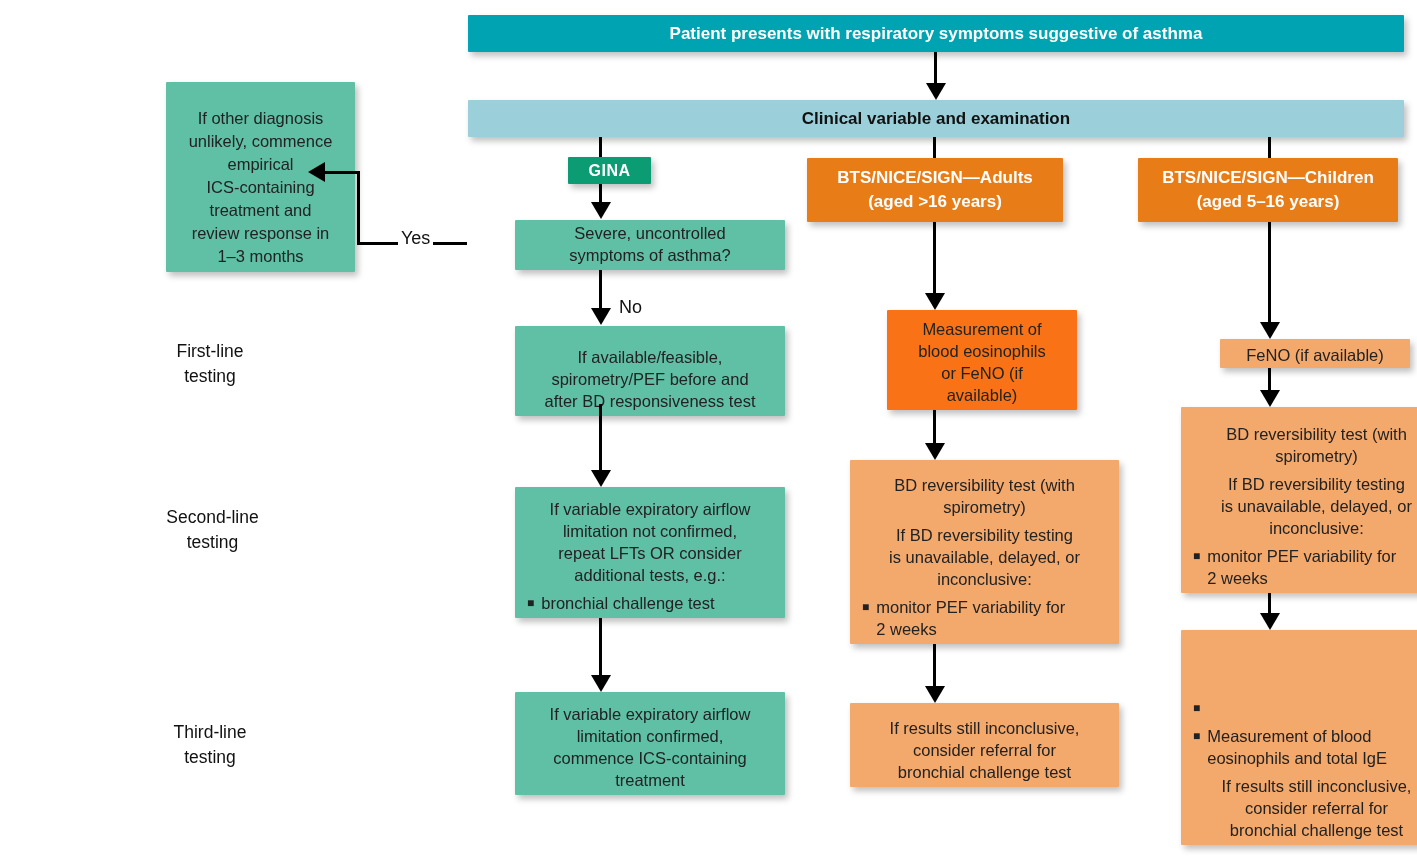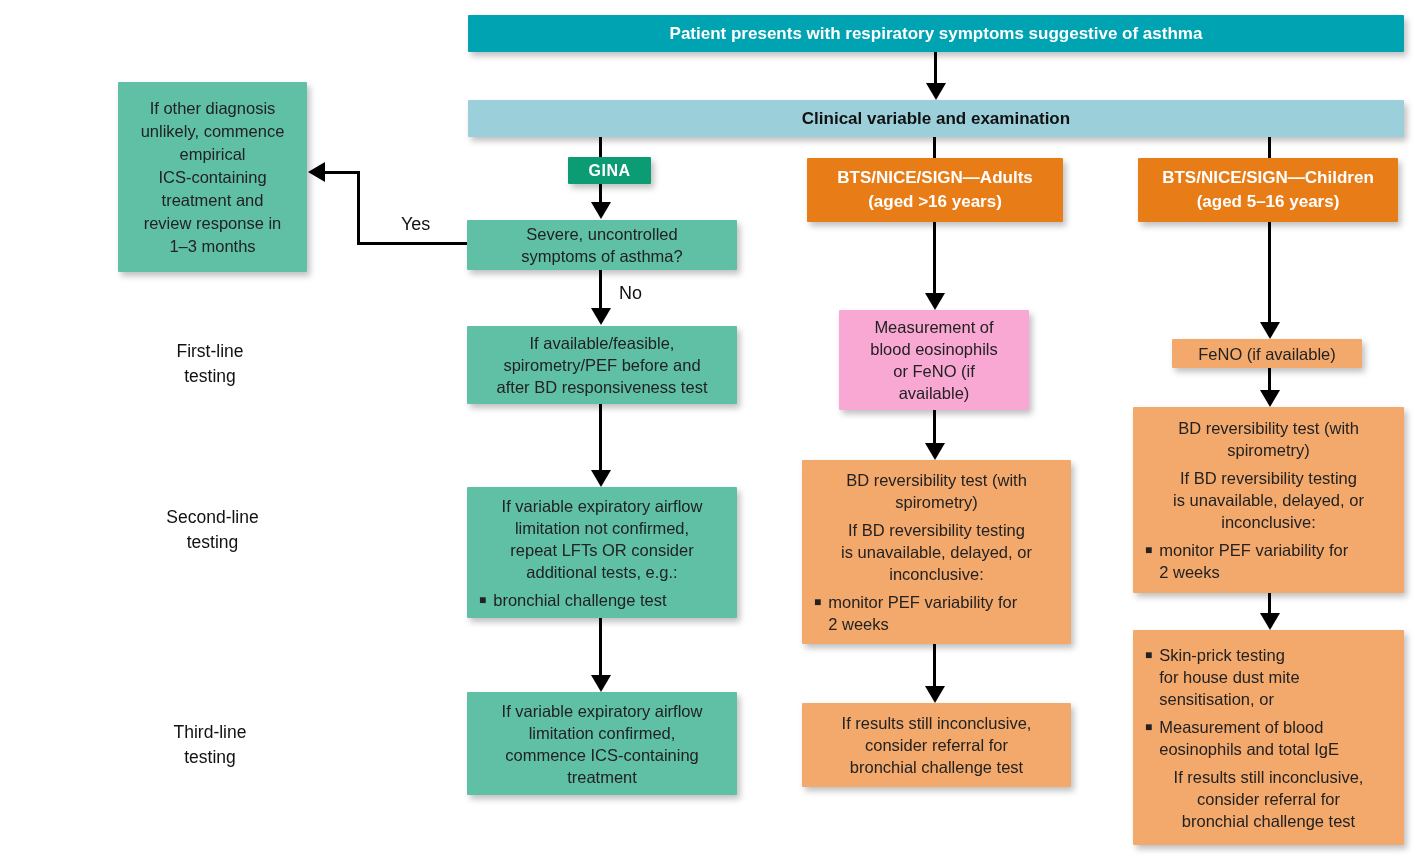--- a/index.html
+++ b/index.html
@@ -16,38 +16,38 @@
 
   .hdr {
     position:absolute; display:flex; align-items:center; justify-content:center;
     text-align:center; color:#fff; font-weight:bold; font-size:17px; line-height:24px;
     white-space:pre-line; box-shadow:3px 4px 6px rgba(0,0,0,0.25); border-radius:1px;
   }
 
   .node {
     position:absolute; text-align:center; color:#222; font-size:16.5px; line-height:22px;
     white-space:pre-line; box-shadow:3px 4px 6px rgba(0,0,0,0.25); border-radius:1px;
-    display:flex; flex-direction:column; justify-content:center; padding:4px 6px;
+    display:flex; flex-direction:column; justify-content:flex-end; padding:4px 6px;margin-left:48px;
   }
   .node .para { white-space:pre-line; }
   .node .para.centered { text-align:center; }
   .bullet { display:flex; text-align:left; margin-top:6px; padding-left:6px; }
   .bullet .glyph { font-size:12px; line-height:22px; margin-right:7px; flex:0 0 auto; }
   .bullet .btxt { white-space:pre-line; }
 
   .vl { position:absolute; width:3px; background:#000; }
   .hl { position:absolute; height:3px; background:#000; }
   .ah-down { position:absolute; width:0; height:0;
     border-left:10px solid transparent; border-right:10px solid transparent;
     border-top:17px solid #000; }
   .ah-left { position:absolute; width:0; height:0;
     border-top:10px solid transparent; border-bottom:10px solid transparent;
     border-right:17px solid #000; }
 
-  .edge-label { position:absolute; font-size:18px; color:#111; background:#fff; padding:0 3px; }
+  .edge-label { position:absolute; font-size:18px; color:#111; background:#fff; padding:0 3px;margin-top:14px; }
   .row-label { position:absolute; text-align:center; color:#111; font-size:17.5px;
     line-height:25px; white-space:pre-line; }
 </style>
 </head>
 <body>
 
 <div class="canvas">
 
   <div class="banner teal" style="left: 468px; top: 15px; width: 936px; height: 37px; background-color: rgb(0, 163, 177);">
     <span>Patient presents with respiratory symptoms suggestive of asthma</span>
@@ -96,21 +96,21 @@
 
   <div class="node" style="left: 467px; top: 220px; width: 270px; height: 50px; background-color: rgb(95, 192, 166);">
     <span>Severe, uncontrolled
 symptoms of asthma?</span>
   </div>
 
   <div class="vl" style="left:599px; top:270px; height:38px;"></div>
   <div class="ah-down" style="left:591px; top:308px;"></div>
   <div class="edge-label" style="left:616px; top:283px;">No</div>
 
-  <div class="node" style="left: 467px; top: 326px; width: 270px; height: 78px; background-color: rgb(95, 192, 166);">
+  <div class="node" style="left: 467px; top: 326px; width: 270px; height: 90px; background-color: rgb(95, 192, 166);">
     <span>If available/feasible,
 spirometry/PEF before and
 after BD responsiveness test</span>
   </div>
 
   <div class="vl" style="left:599px; top:404px; height:66px;"></div>
   <div class="ah-down" style="left:591px; top:470px;"></div>
 
   <div class="node" style="left: 467px; top: 487px; width: 270px; height: 131px; background-color: rgb(95, 192, 166);">
     <div class="para centered">If variable expiratory airflow
@@ -134,21 +134,21 @@
   </div>
 
   <div class="hdr" style="left: 807px; top: 158px; width: 256px; height: 64px; background-color: rgb(232, 125, 23); text-align: center;">
     <span>BTS/NICE/SIGN—Adults
 (aged &gt;16 years)</span>
   </div>
 
   <div class="vl" style="left:933px; top:222px; height:71px;"></div>
   <div class="ah-down" style="left:925px; top:293px;"></div>
 
-  <div class="node" style="left: 839px; top: 310px; width: 190px; height: 100px; background-color: #f9a8d4;">
+  <div class="node" style="left: 839px; top: 310px; width: 190px; height: 100px; background-color: #f97316;">
     <span>Measurement of
 blood eosinophils
 or FeNO (if
 available)</span>
   </div>
 
   <div class="vl" style="left:933px; top:410px; height:33px;"></div>
   <div class="ah-down" style="left:925px; top:443px;"></div>
 
   <div class="node" style="left: 802px; top: 460px; width: 269px; height: 184px; background-color: rgb(244, 169, 108);">
@@ -200,23 +200,20 @@
 2 weeks</span>
     </div>
   </div>
 
   <div class="vl" style="left:1268px; top:593px; height:20px;"></div>
   <div class="ah-down" style="left:1260px; top:613px;"></div>
 
   <div class="node" style="left: 1133px; top: 630px; width: 271px; height: 215px; background-color: rgb(244, 169, 108);">
     <div class="bullet" style="margin-top:0;">
       <span class="glyph">■</span>
-      <span class="btxt">Skin-prick testing
-for house dust mite
-sensitisation, or</span>
     </div>
     <div class="bullet">
       <span class="glyph">■</span>
       <span class="btxt">Measurement of blood
 eosinophils and total IgE</span>
     </div>
     <div class="para centered" style="margin-top:6px;">If results still inconclusive,
 consider referral for
 bronchial challenge test</div>
   </div>

